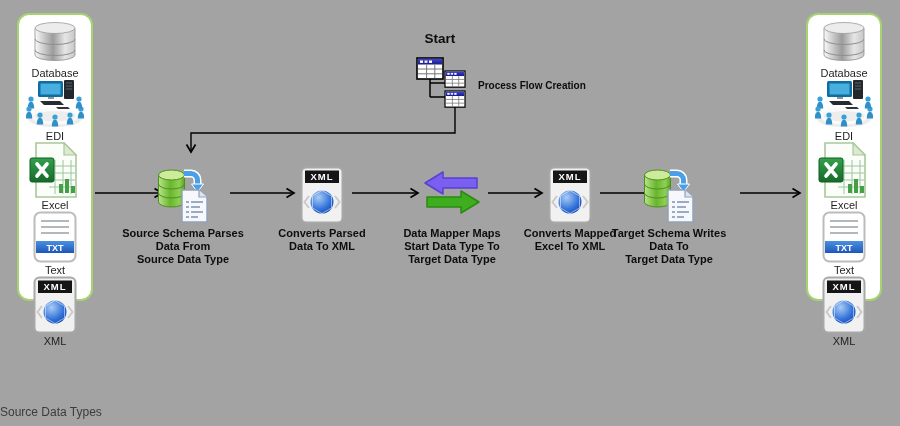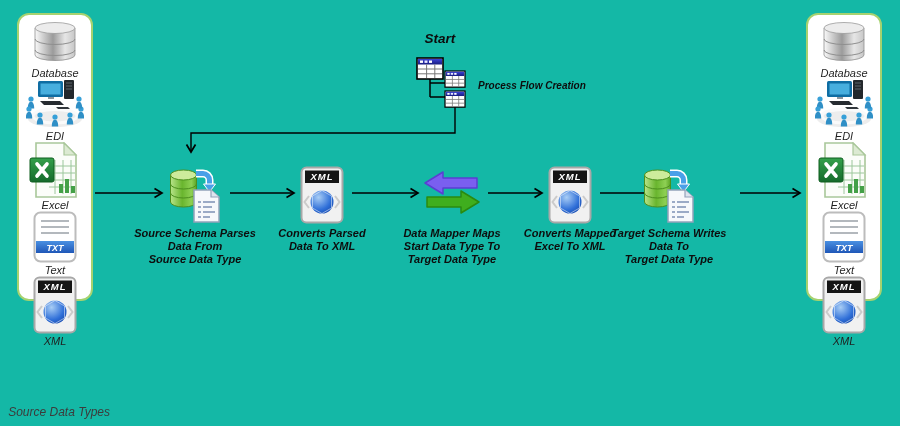--- a/index.html
+++ b/index.html
@@ -1,28 +1,28 @@
 <!DOCTYPE html>
 <html><head>
 <meta charset="utf-8">
 <style>
   html,body{margin:0;padding:0;background:#fff;}
-  .stage{position:relative;width:900px;height:426px;background:#14b8a6;
-         font-family:"Liberation Sans",sans-serif;overflow:hidden;font-style:italic;}
+  .stage{position:relative;width:900px;height:426px;background:#a3a3a3;
+         font-family:"Liberation Sans",sans-serif;overflow:hidden;}
   .overlay{position:absolute;left:0;top:0;pointer-events:none;}
   
   .panel{position:absolute;top:13px;width:76px;height:288px;background:#fff;
          border:2px solid #a6d26f;border-radius:12px;box-sizing:border-box;
          display:flex;flex-direction:column;align-items:center;
          justify-content:space-between;padding:5px 0 20px;}
   .panel.left{left:17px}
   .panel.right{left:806px}
   .p-item{display:flex;flex-direction:column;align-items:center;}
   .p-label{font-size:11px;color:#1f1f1f;margin-top:1px;}
-  .panel-title{position:absolute;top:405px;width:110px;text-align:right;
+  .panel-title{position:absolute;top:405px;width:110px;text-align:left;
                font-size:12px;color:#3c3c3c;}
   .panel-title.left{left:0}
   .panel-title.right{left:791px}
   
   .start-title{position:absolute;left:403px;top:31px;width:74px;text-align:center;
                font-weight:bold;font-size:13.5px;color:#0d0d0d;}
   .start-cluster{position:absolute;left:405px;top:52px;}
   .pfc-label{position:absolute;left:478px;top:80px;font-weight:bold;
              font-size:10px;color:#0d0d0d;}
   
@@ -237,21 +237,21 @@
         <rect x="5" y="4.5" width="34" height="12.5" fill="#151515"></rect>
         <text x="22" y="14" text-anchor="middle" font-size="9.5" letter-spacing="1" class="badge">XML</text>
         <circle cx="22" cy="36" r="11.5" fill="url(#gSphere)"></circle>
         <path d="M22,24.5 l9.5,5.5 v12 l-9.5,5.5 l-9.5,-5.5 v-12 z" fill="none" stroke="rgba(255,255,255,0.5)"></path>
         <path d="M9,30 l-4.5,6 L9,42 M35,30 l4.5,6 L35,42" stroke="#cbcbcb" stroke-width="2" fill="none"></path>
       </svg>
       <div class="p-label">XML</div>
     </div>
   </div>
 
-  <div class="step" style="left:110px">
+  <div class="step" style="left:98px">
     <div class="icon-slot">
       <svg width="52" height="58" viewBox="0 0 52 58">
         <path d="M1.5,9 v27 a13,5 0 0 0 26,0 v-27" fill="url(#gGrn)" stroke="#4c8f1e" stroke-width="1"></path>
         <path d="M1.5,18 a13,5 0 0 0 26,0 M1.5,27 a13,5 0 0 0 26,0" fill="none" stroke="#4c8f1e" stroke-width="1"></path>
         <ellipse cx="14.5" cy="9" rx="13" ry="5" fill="#cdeb9b" stroke="#4c8f1e"></ellipse>
         <path d="M27,7.5 h7 a6.5,6.5 0 0 1 6.5,6.5 v4" fill="none" stroke="#fff" stroke-width="8"></path>
         <path d="M27,7.5 h7 a6.5,6.5 0 0 1 6.5,6.5 v4" fill="none" stroke="#4aa0e8" stroke-width="5"></path>
         <polygon points="34.5,18 46.5,18 40.5,26" fill="#4aa0e8" stroke="#fff" stroke-width="1"></polygon>
         <path d="M25,24 h17 l8,7 v25 h-25 z" fill="#f6f8fb" stroke="#93a2ba" stroke-width="1.5"></path>
         <path d="M42,24 v7 h8" fill="#dde4ee" stroke="#93a2ba" stroke-width="1.2"></path>

